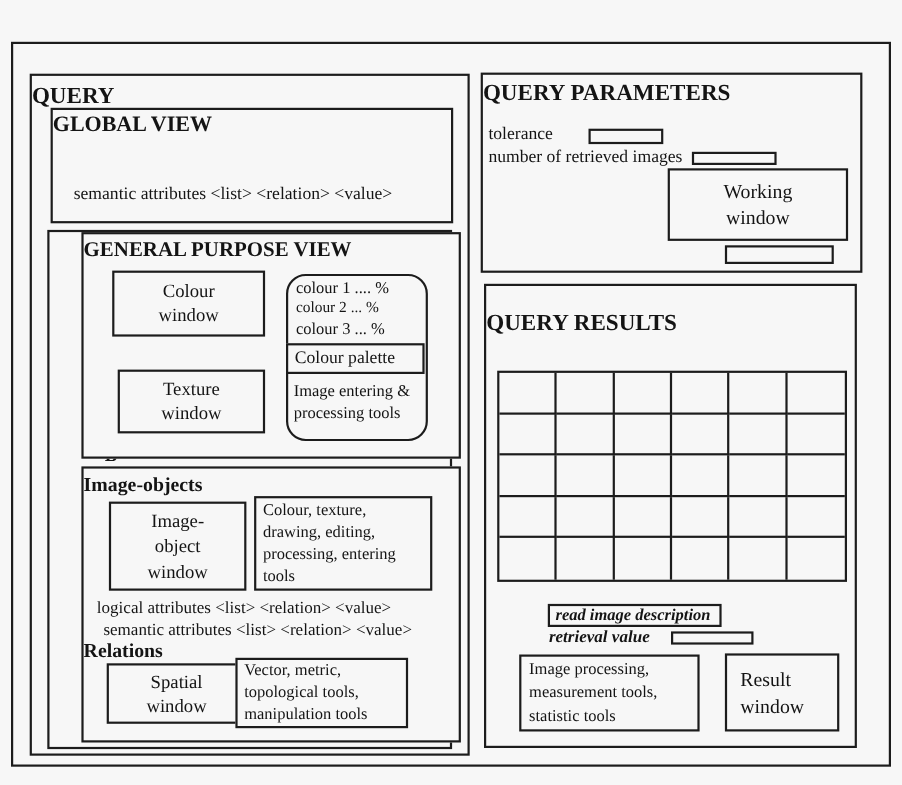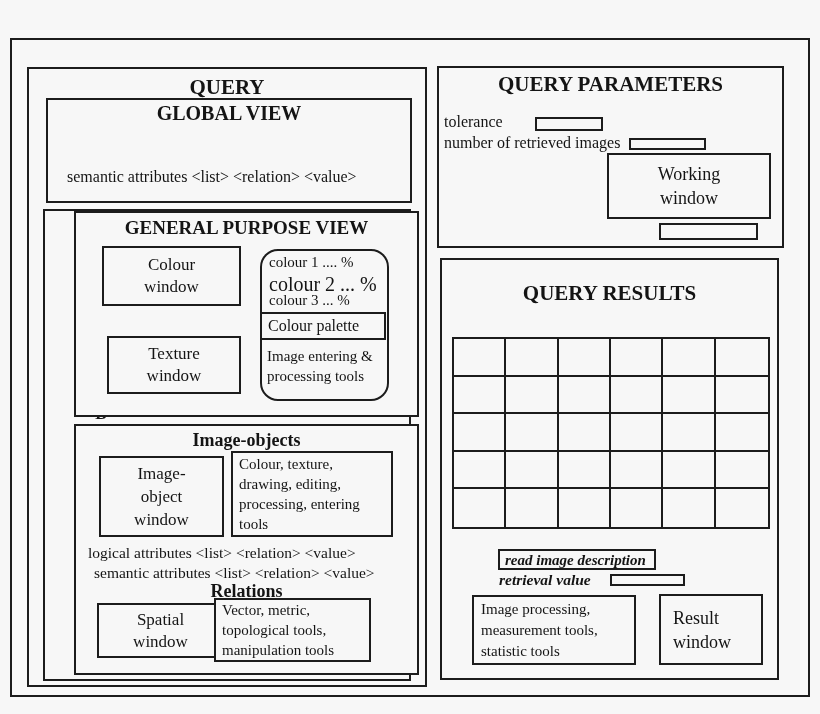--- a/index.html
+++ b/index.html
@@ -3,21 +3,21 @@
 <meta charset="utf-8">
 <style>
   html,body{margin:0;padding:0;background:#f7f7f7;}
   #canvas{
     position:relative;width:820px;height:714px;background:#f7f7f7;
     font-family:"Liberation Serif","DejaVu Serif",serif;color:#141414;
     overflow:hidden;
   }
   .box{position:absolute;border:2px solid #1c1c1c;box-sizing:border-box;background:#f7f7f7;}
   .noborder{position:absolute;box-sizing:border-box;}
-  .title{font-weight:bold;text-align:center;}
+  .title{font-weight:bold;text-align:left;}
   .pre{white-space:pre-line;}
   .center-txt{display:flex;align-items:center;justify-content:center;text-align:center;}
   .field{position:absolute;border:2px solid #1c1c1c;box-sizing:border-box;background:#f7f7f7;font-size:12px;line-height:1;padding:0 2px;}
   .lbl{position:absolute;font-size:16px;white-space:nowrap;}
 
   
   #vertical-label{position:absolute;left:42px;top:24px;width:28px;text-align:center;}
   #vertical-label .vletter{font-weight:bold;font-size:17px;line-height:21px;}
   #vertical-label .vspace{height:13px;}
 
@@ -75,21 +75,21 @@
         <div class="noborder title" style="left:0;top:4px;width:100%;font-size:19px;">GENERAL PURPOSE VIEW</div>
 
         <div class="box center-txt pre" style="left:26px;top:33px;width:139px;height:60px;font-size:17px;line-height:22px;">Colour
 window</div>
 
         <div class="box center-txt pre" style="left:31px;top:123px;width:134px;height:58px;font-size:17px;line-height:22px;">Texture
 window</div>
 
         <div class="box" style="left:184px;top:36px;width:129px;height:152px;border-radius:18px;">
           <div class="noborder" style="left:7px;top:3px;font-size:15px;">colour 1 .... %</div>
-          <div class="noborder" style="left:7px;top:22px;font-size:20px;">colour 2 ... %</div>
+          <div class="noborder" style="left:7px;top:22px;font-size:14px;">colour 2 ... %</div>
           <div class="noborder" style="left:7px;top:41px;font-size:15px;">colour 3 ... %</div>
           <div class="box" style="left:-2px;top:61px;width:126px;height:28px;">
             <span class="noborder" style="left:6px;top:3px;font-size:16px;">Colour palette</span>
           </div>
           <div class="noborder pre" style="left:5px;top:95px;font-size:15px;line-height:20px;">Image entering &amp;
 processing tools</div>
         </div>
       </div>
 
       <div class="box" style="left:29px;top:213px;width:345px;height:251px;padding-left:20px;">

